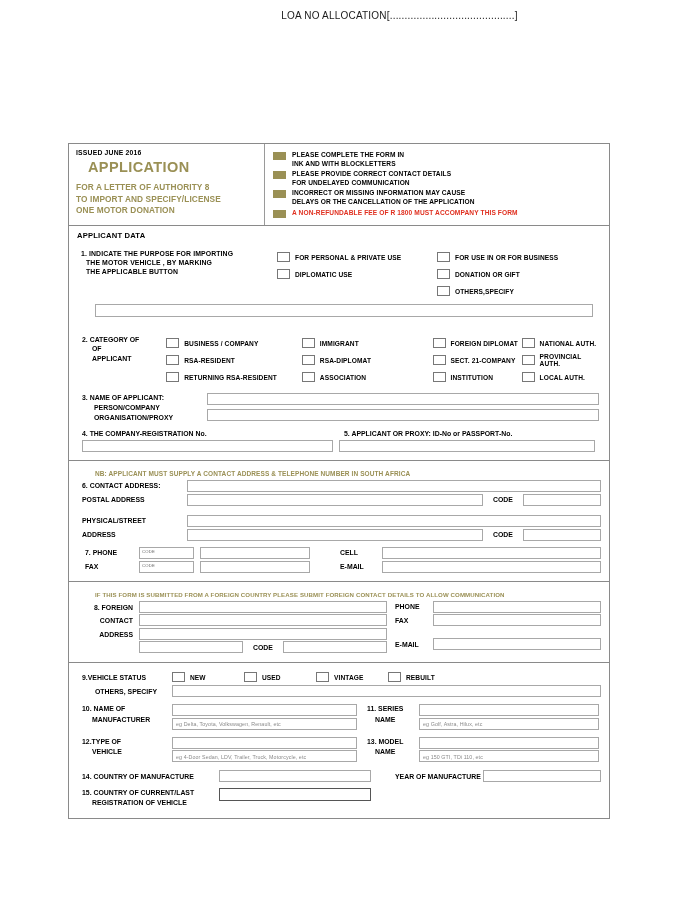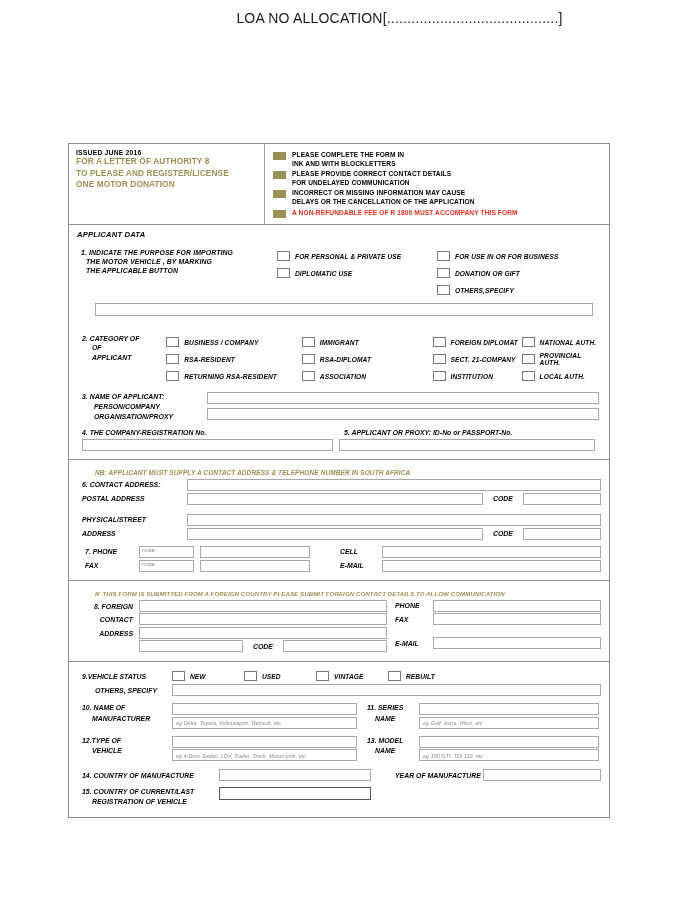--- a/index.html
+++ b/index.html
@@ -8,21 +8,21 @@
     width: 677px; height: 900px;
     background: #ffffff;
     font-family: "Liberation Sans", sans-serif;
     color: #000;
   }
   .page { position: relative; width: 677px; height: 900px; }
 
   
   .loa-line {
     position: absolute; left: 0; top: 10px; width: 659px;
-    text-align: center; font-size: 14px; color: #1a1a1a;
+    text-align: center; font-size: 10px; color: #1a1a1a;
     letter-spacing: .2px; padding-left: 140px;
   }
 
   
   .form {
     position: absolute; left: 68px; top: 143px;
     width: 542px;
     border: 1px solid #8a8a8a;
     background: #fff;
   }
@@ -46,21 +46,21 @@
   .hdr-right { flex: 1; padding: 7px 6px 4px 6px; }
   .note { display: flex; align-items: flex-start; margin-bottom: 2px; }
   .swatch {
     width: 13px; height: 8px; background: #9a9055;
     margin: 1px 6px 0 2px; flex: 0 0 auto;
   }
   .note-txt { font-size: 6.6px; font-weight: bold; line-height: 8.6px; letter-spacing: .1px; }
   .note-red .note-txt { color: #e03020; }
 
   
-  .sec { padding: 5px 8px 6px 8px; font-style: italic; }
+  .sec { padding: 5px 8px 6px 8px; }
   .sec-title { font-size: 7.6px; font-weight: bold; letter-spacing: .2px; }
 
   
   .purpose { display: flex; margin-top: 9px; }
   .purpose-lbl {
     width: 200px; font-size: 6.9px; font-weight: bold;
     line-height: 9.2px; letter-spacing: .1px; padding-left: 4px;
   }
   .purpose-lbl div:not(:first-child) { padding-left: 5px; }
   .cbcol { width: 160px; }
@@ -204,23 +204,24 @@
 
 <div class="page">
 
   <div class="loa-line">LOA NO ALLOCATION[..........................................]</div>
 
   <div class="form">
 
     <div class="band hdr">
       <div class="hdr-left">
         <div class="issued">ISSUED JUNE 2016</div>
+        <div class="apptitle">APPLICATION</div>
         <div class="subtitle">
           <div>FOR A LETTER OF AUTHORITY 8</div>
-          <div>TO PLEASE AND REGISTER/LICENSE</div>
+          <div>TO IMPORT AND SPECIFY/LICENSE</div>
           <div>ONE MOTOR DONATION</div>
         </div>
       </div>
       <div class="hdr-right">
         <div class="note">
           <div class="swatch"></div>
           <div class="note-txt">
             <div>PLEASE COMPLETE THE FORM IN</div>
             <div>INK AND WITH BLOCKLETTERS</div>
           </div>

